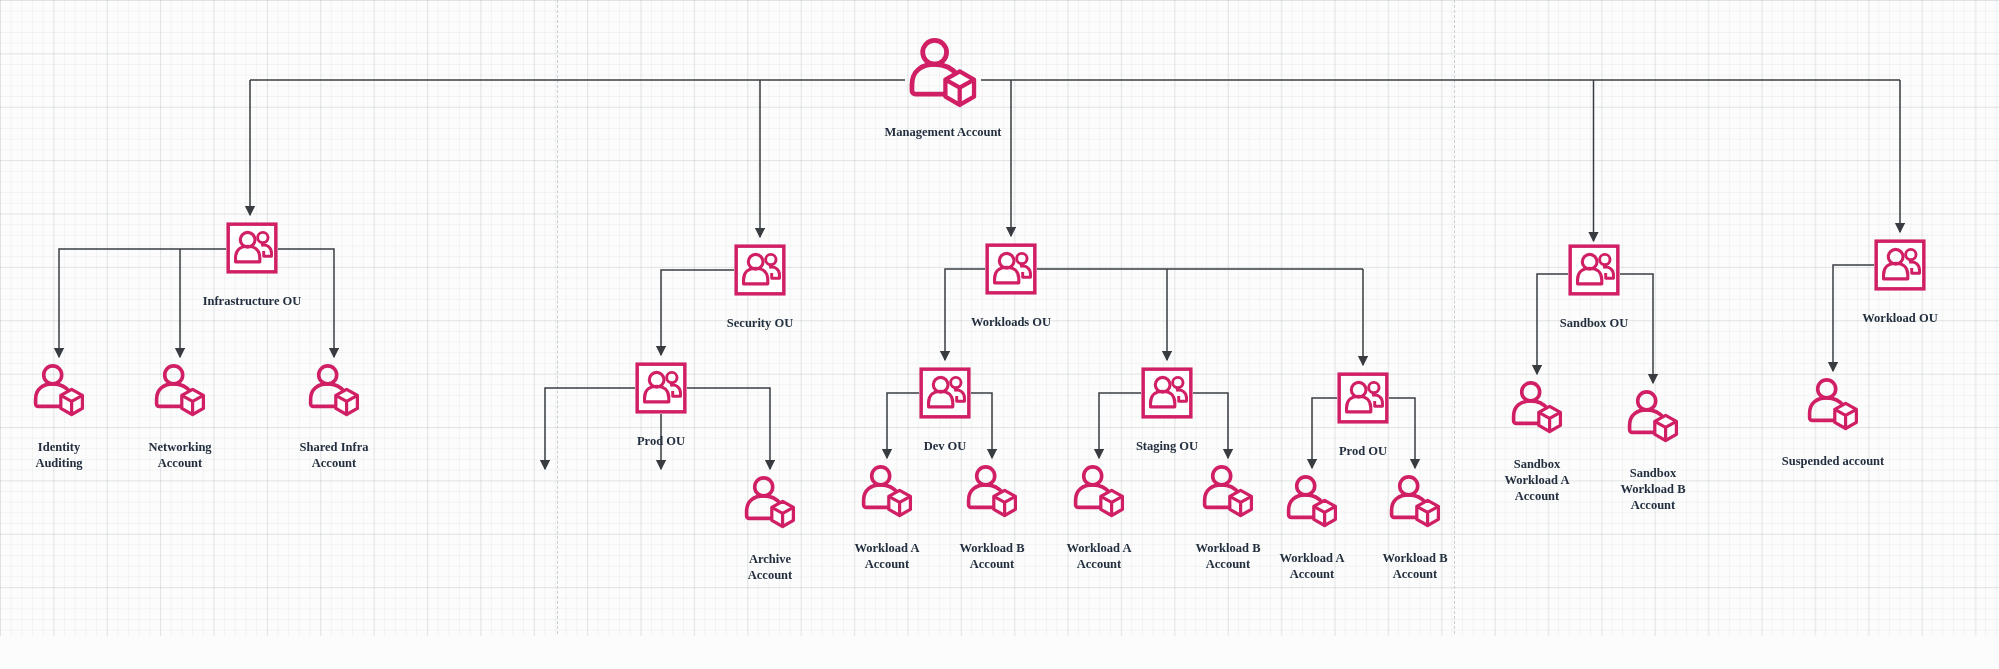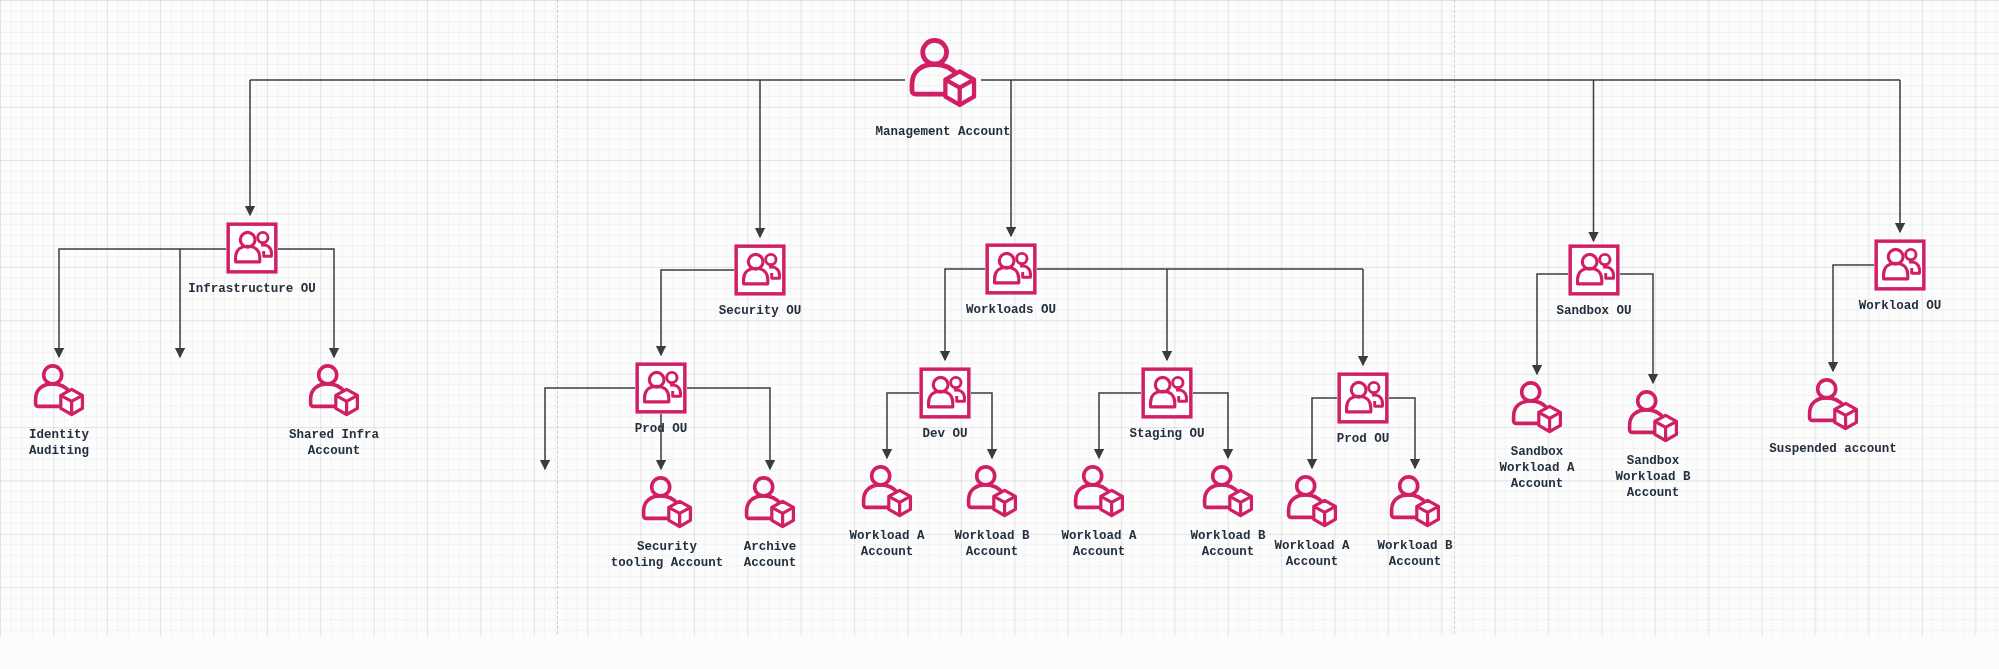--- a/index.html
+++ b/index.html
@@ -5,29 +5,29 @@
   html,body{margin:0;padding:0;background:#FCFCFC;}
   #canvas{
     position:relative; width:1999px; height:636px; overflow:hidden;
     background-color:#FCFCFC;
     background-image:
       linear-gradient(to right, rgba(70,90,90,0.10) 1px, transparent 1px),
       linear-gradient(to bottom, rgba(70,90,90,0.10) 1px, transparent 1px),
       linear-gradient(to right, rgba(70,90,90,0.055) 1px, transparent 1px),
       linear-gradient(to bottom, rgba(70,90,90,0.055) 1px, transparent 1px);
     background-size:53.4px 53.4px,53.4px 53.4px,10.68px 10.68px,10.68px 10.68px;
-    font-family:Liberation Mono, monospace;
+    font-family:Liberation Serif, serif;
   }
   .pageline-v{position:absolute;top:0;height:669px;width:0;border-left:1px dashed #C9CED4;}
   .pageline-h{position:absolute;height:0;border-top:1px dashed #C9CED4;}
   svg.wires{position:absolute;left:0;top:0;}
   .wire{fill:none;stroke:#383C41;stroke-width:1.5;}
   .node{position:absolute;display:flex;flex-direction:column;align-items:center;}
   .lbl{
-    margin-top:7px;font-weight:bold;font-size:12.5px;line-height:1.28;
+    margin-top:19px;font-weight:bold;font-size:12.5px;line-height:1.28;
     color:#232F3E;text-align:center;white-space:normal;
   }
   .node.mgmt .lbl{margin-top:12px;}
   .icon{color:#D01F64;display:block;}
   .hidden-defs{position:absolute;width:0;height:0;overflow:hidden;}
 </style>
 </head>
 <body>
 
 <svg class="hidden-defs" aria-hidden="true">
@@ -135,39 +135,39 @@
       </svg>
     <div class="lbl">Workload OU</div>
   </div>
 
   <div class="node" style="left:19px;top:364px;width:80px">
     <svg class="icon" width="54" height="56" viewBox="0 0 60 62">
         <use href="#sym-account"></use>
       </svg>
     <div class="lbl">Identity Auditing</div>
   </div>
+  <div class="node" style="left:135px;top:364px;width:90px">
+    <svg class="icon" width="54" height="56" viewBox="0 0 60 62">
+        <use href="#sym-account"></use>
+      </svg>
+    <div class="lbl">Networking Account</div>
+  </div>
   <div class="node" style="left:284px;top:364px;width:100px">
     <svg class="icon" width="54" height="56" viewBox="0 0 60 62">
         <use href="#sym-account"></use>
       </svg>
     <div class="lbl">Shared Infra Account</div>
   </div>
 
   <div class="node" style="left:611px;top:362px;width:100px">
     <svg class="icon" width="52" height="52" viewBox="0 0 60 60">
         <use href="#sym-ou"></use>
       </svg>
     <div class="lbl">Prod OU</div>
   </div>
-  <div class="node" style="left:607px;top:476px;width:120px">
-    <svg class="icon" width="54" height="56" viewBox="0 0 60 62">
-        <use href="#sym-account"></use>
-      </svg>
-    <div class="lbl">Security tooling Account</div>
-  </div>
   <div class="node" style="left:730px;top:476px;width:80px">
     <svg class="icon" width="54" height="56" viewBox="0 0 60 62">
         <use href="#sym-account"></use>
       </svg>
     <div class="lbl">Archive Account</div>
   </div>
 
   <div class="node" style="left:1112px;top:367px;width:110px">
     <svg class="icon" width="52" height="52" viewBox="0 0 60 60">
         <use href="#sym-ou"></use>

